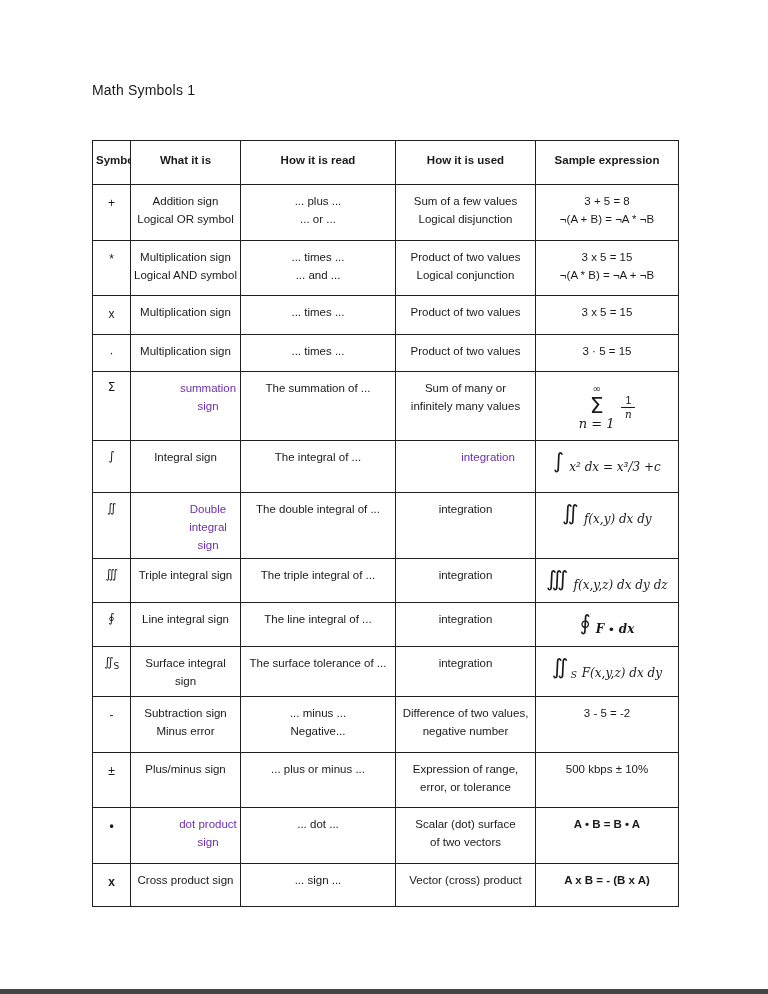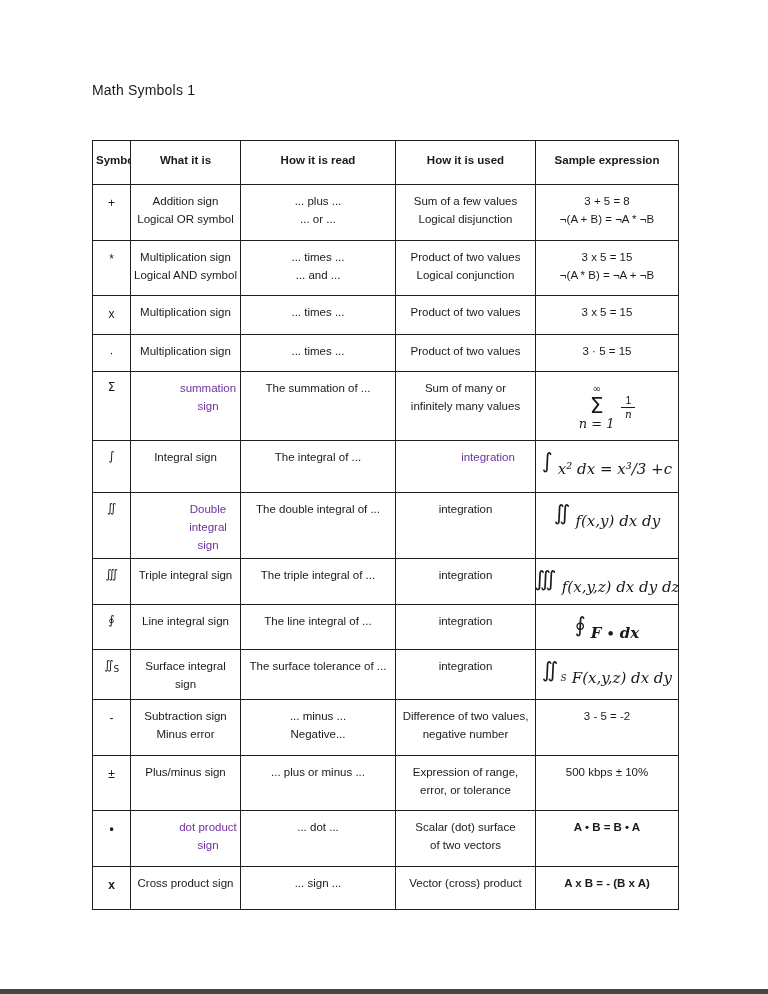--- a/index.html
+++ b/index.html
@@ -40,21 +40,21 @@
   .sum-top { font-size:10px; font-family:"DejaVu Sans",sans-serif; }
   .sum-sym { font-size:22px; line-height:1.0; font-family:"DejaVu Sans",sans-serif; }
   .sum-bot { font-size:13px; font-style:italic; font-family:"DejaVu Serif",serif; }
   .frac { display:inline-block; text-align:center; font-size:10.5px; line-height:1.2; }
   .frac .num { display:block; border-bottom:1px solid #1a1a1a; padding:0 4px; }
   .frac .den { display:block; font-style:italic; font-family:"DejaVu Serif",serif; }
   
   .intwrap { display:flex; justify-content:center; align-items:flex-start; gap:5px; padding-top:2px; }
   .int-glyph { font-family:"DejaVu Sans",sans-serif; font-size:21px; line-height:1; }
   .int-sub { font-size:9px; font-style:italic; font-family:"DejaVu Serif",serif; margin-top:12px; margin-left:-3px; }
-  .int-expr { font-style:italic; font-family:"DejaVu Serif",serif; font-size:15px; padding-top:7px; white-space:nowrap; }
+  .int-expr { font-style:italic; font-family:"DejaVu Serif",serif; font-size:12px; padding-top:7px; white-space:nowrap; }
   .int-expr.bold { font-weight:bold;font-style:italic; }
   .bottom-edge { position:absolute; left:0; bottom:0; width:100%; height:5px; background:#454545; }
 </style>
 </head>
 <body>
 
 <div class="page-title">Math Symbols 1</div>
 
 <table class="symbols">
   <colgroup>

